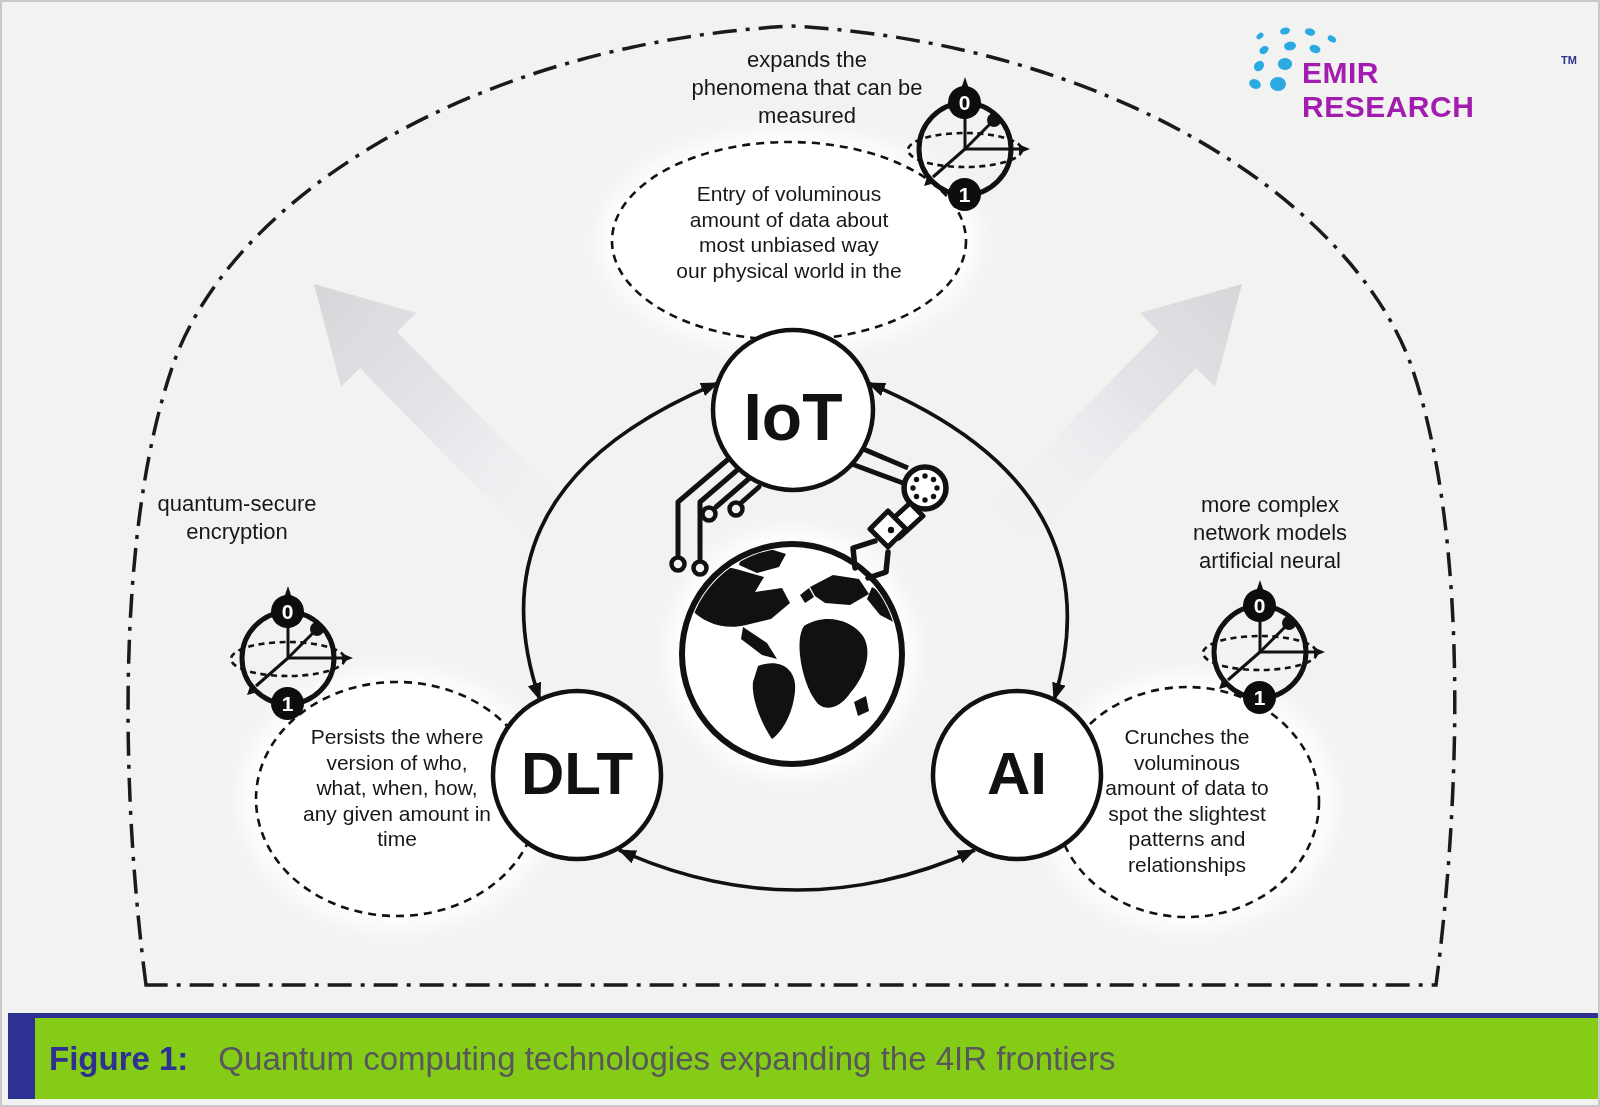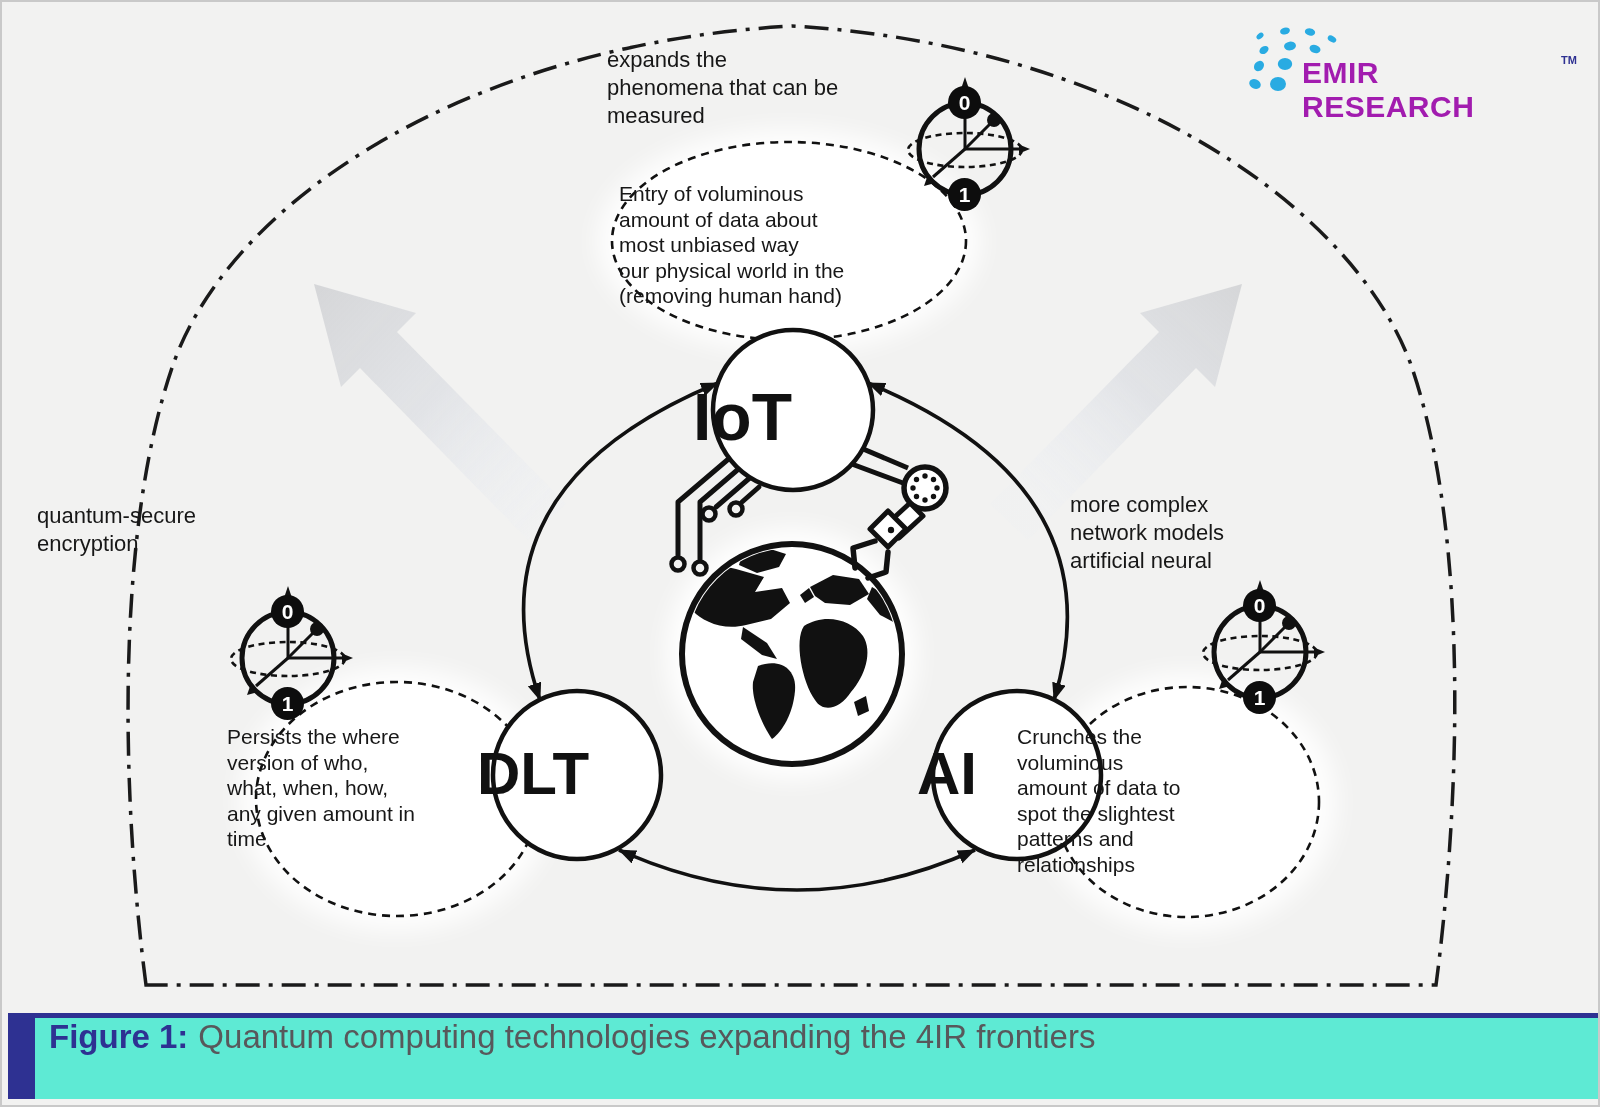--- a/index.html
+++ b/index.html
@@ -3,34 +3,34 @@
 <meta charset="utf-8">
 <style>
   html,body{margin:0;padding:0;background:#d9d9d9;}
   .frame{
     position:relative;width:1596px;height:1103px;margin:0 auto;
     background:#f2f2f1;border:2px solid #c9c9c9;overflow:hidden;
     font-family:"Liberation Sans","DejaVu Sans",sans-serif;color:#141414;
   }
   .abs{position:absolute;}
   .line{display:block;}
-  .center{}
+  .center{text-align:center;}
   .annotation{font-size:22px;line-height:28px;font-weight:400;color:#171717;}
   .desc{font-size:21px;line-height:25.5px;color:#171717;}
   .node-label{font-weight:bold;color:#111;}
   .qubit-badge{
     width:33px;height:33px;border-radius:50%;background:#0d0d0d;color:#fff;
     display:flex;align-items:center;justify-content:center;
     font-size:21px;font-weight:bold;line-height:1;
   }
   .logo-name{
     font-weight:bold;font-size:30px;letter-spacing:.5px;color:#a21caf;
   }
   .logo-tm{font-size:11px;font-weight:bold;color:#2e3192;margin:-2px 0 0 2px;}
-  .caption-bar-bg{background:#5eead4;display:flex;align-items:flex-start;}
+  .caption-bar-bg{background:#84cc16;display:flex;align-items:center;gap:20px;}
   .caption-prefix{font-weight:bold;color:#2e3192;font-size:33px;margin-right:10px;}
   .caption-title{color:#58585b;font-size:33px;}
   .navy{background:#2e3192;}
   svg{display:block;}
 </style>
 </head>
 <body>
 
 <div class="frame">
 
@@ -159,24 +159,23 @@
     <span class="line">expands the</span>
     <span class="line">phenomena that can be</span>
     <span class="line">measured</span>
   </div>
 
   <div class="abs desc center" style="left:617px;top:179px;width:340px;">
     <span class="line">Entry of voluminous</span>
     <span class="line">amount of data about</span>
     <span class="line">most unbiased way</span>
     <span class="line">our physical world in the</span>
-    <span class="line">(removing human hand)</span>
-  </div>
-
-  <div class="abs annotation center" style="left:35px;top:500px;width:400px;">
+  </div>
+
+  <div class="abs annotation center" style="left:35px;top:488px;width:400px;">
     <span class="line">quantum-secure</span>
     <span class="line">encryption</span>
   </div>
 
   <div class="abs desc center" style="left:225px;top:722px;width:340px;">
     <span class="line">Persists the where</span>
     <span class="line">version of who,</span>
     <span class="line">what, when, how,</span>
     <span class="line">any given amount in</span>
     <span class="line">time</span>

